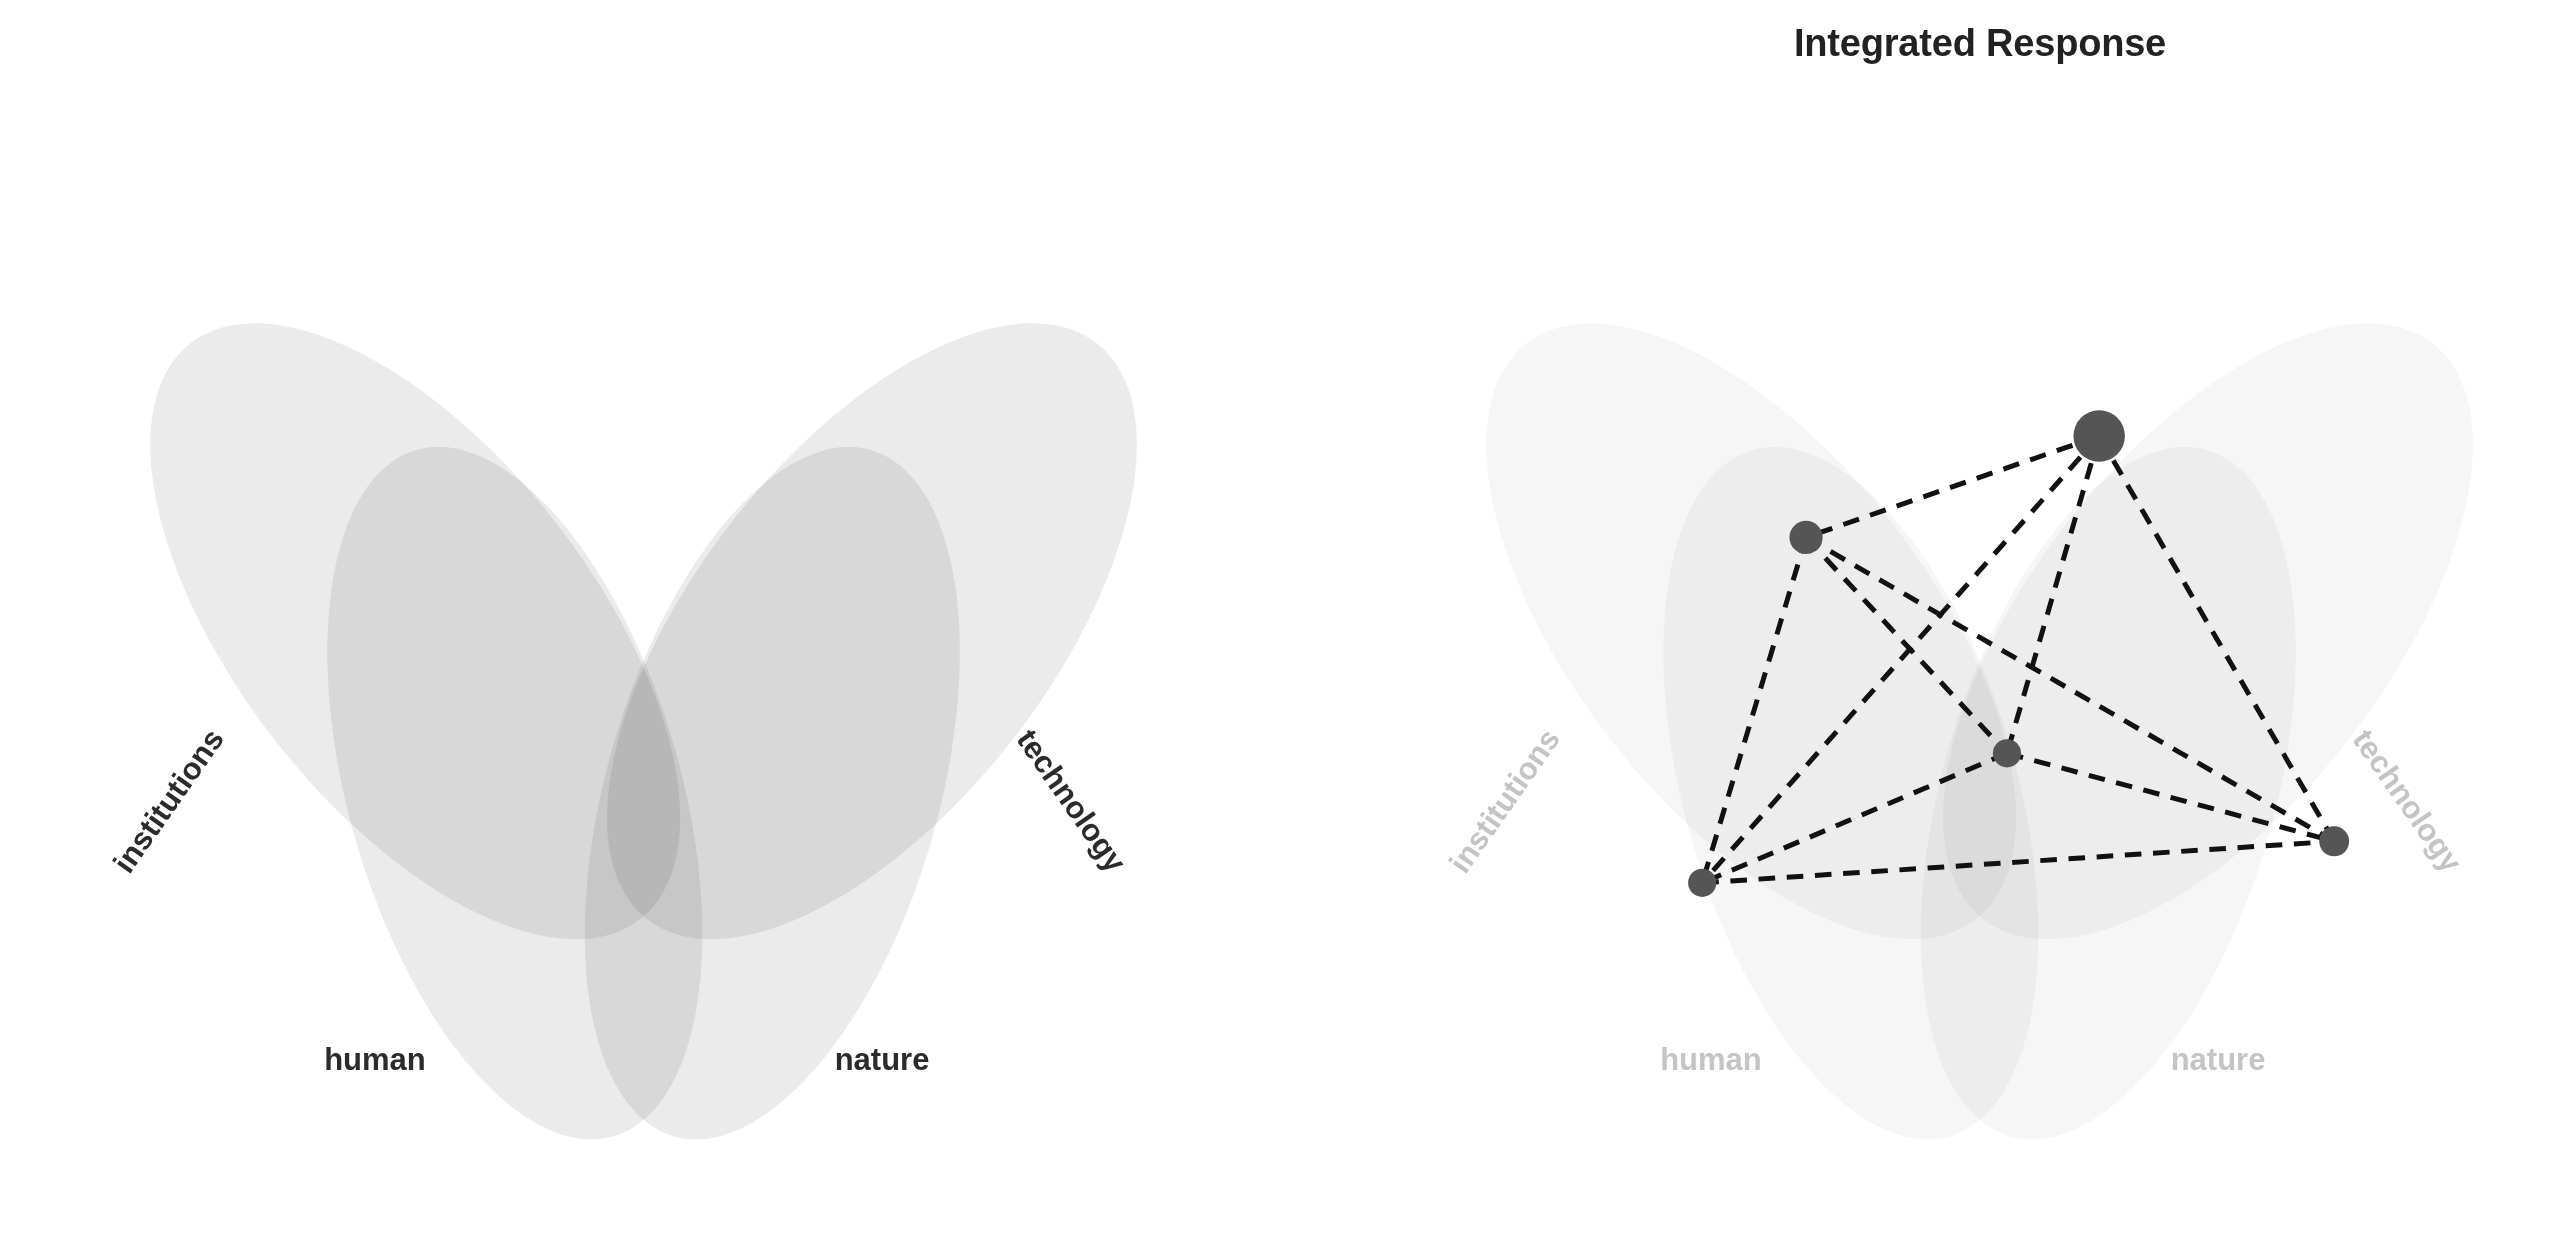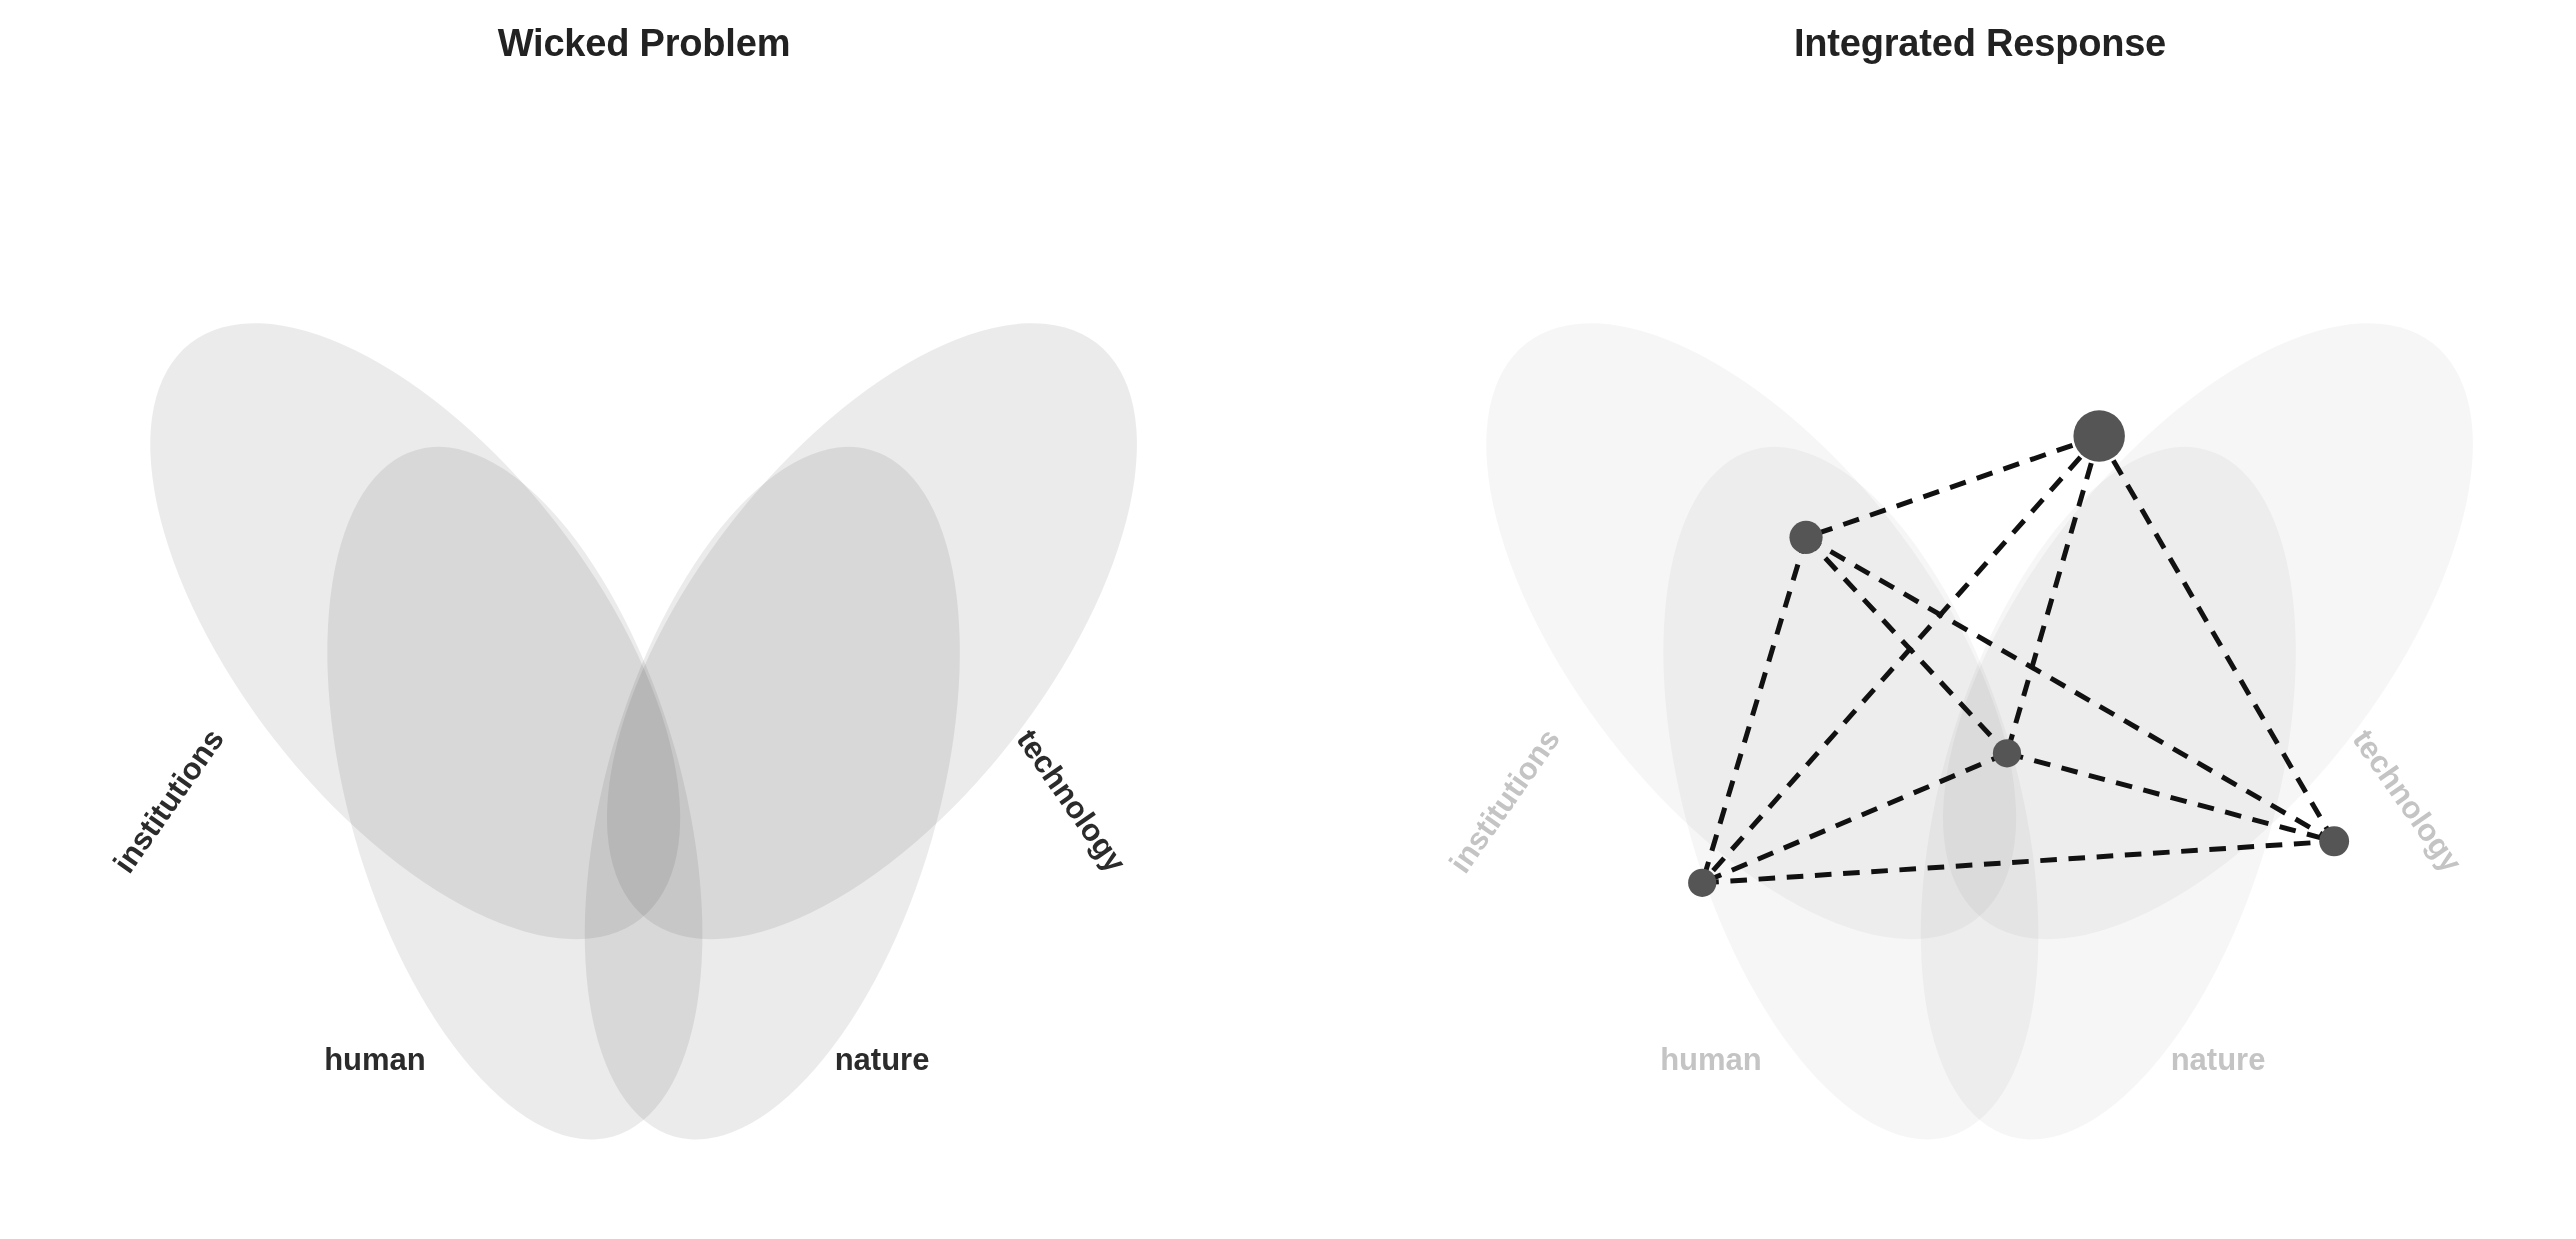--- a/index.html
+++ b/index.html
@@ -59,21 +59,20 @@
   }
   .label-dark  { color: #2b2b2b; }
   .label-light { color: #c4c4c4; }
 </style>
 </head>
 <body>
 
 <div id="figure">
 
   <div class="panel" id="panel-left">
-    <div class="panel-title">Wicked Problem</div>
     <div class="stage">
       <svg width="1288" height="1240" viewBox="0 0 1551 1493">
         <g id="petals-left">
             <ellipse cx="500" cy="760" rx="214" ry="440" fill="#000000" fill-opacity="0.08" transform="rotate(-38 500 760)"></ellipse>
             <ellipse cx="1050" cy="760" rx="214" ry="440" fill="#000000" fill-opacity="0.08" transform="rotate(38 1050 760)"></ellipse>
             <ellipse cx="620" cy="955" rx="200" ry="430" fill="#000000" fill-opacity="0.08" transform="rotate(-16 620 955)"></ellipse>
             <ellipse cx="930" cy="955" rx="200" ry="430" fill="#000000" fill-opacity="0.08" transform="rotate(16 930 955)"></ellipse>
           </g>
       </svg>
     </div>

